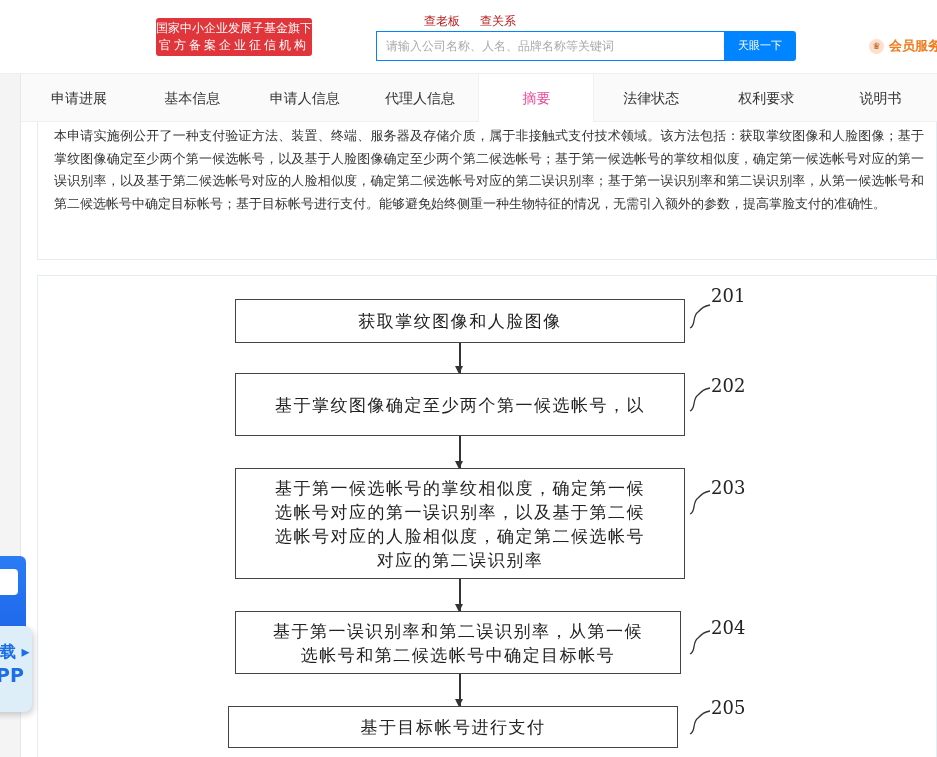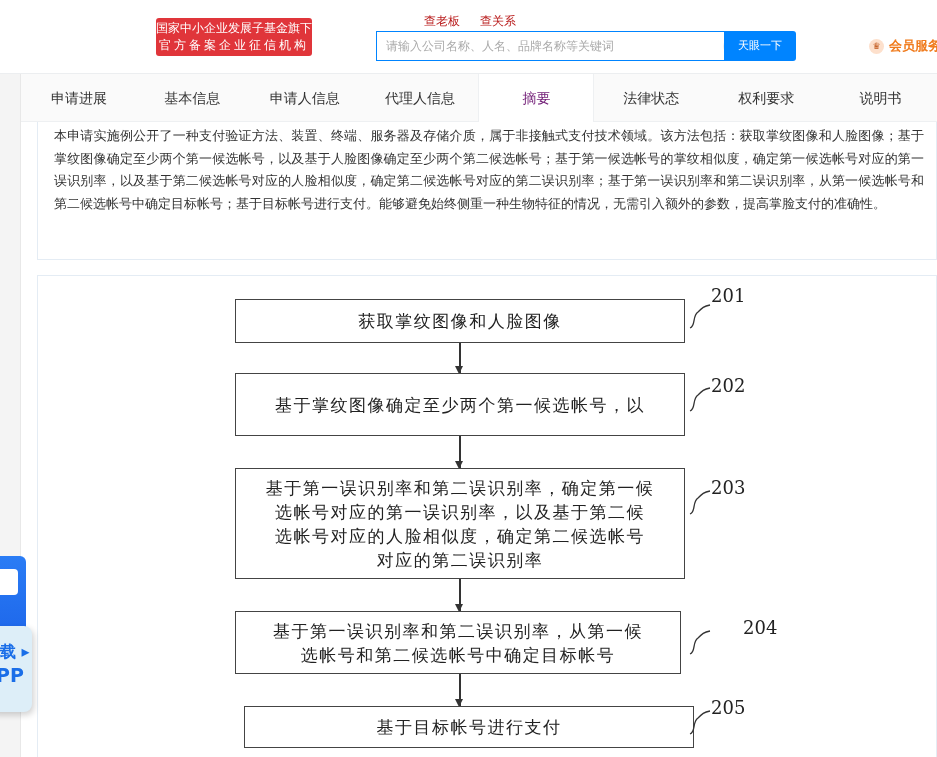--- a/index.html
+++ b/index.html
@@ -20,21 +20,21 @@
   .clear-btn { position: absolute; left: 346px; top: 7px; width: 14px; height: 14px; border-radius: 50%; background: #eee; color: #999; font-size: 10px; line-height: 14px; text-align: center; }
   .search-btn { position: absolute; left: 724px; top: 31px; width: 72px; height: 30px; background: #0084ff; color: #ffffff; font-size: 11px; text-align: center; line-height: 30px; border-radius: 0 3px 3px 0; }
   .vip { position: absolute; left: 869px; top: 37px; display: flex; align-items: center; white-space: nowrap; }
   .vip-icon { width: 15px; height: 15px; border-radius: 50%; background: #fde0cc; color: #c0571a; font-size: 9px; text-align: center; line-height: 15px; margin-right: 5px; }
   .vip-label { font-size: 13px; color: #f07c1e; font-weight: bold; }
 
   .leftbar { position: absolute; left: 0; top: 74px; width: 21px; height: 683px; background: #f4f4f4; border-right: 1px solid #e8e8e8; }
   .main { position: absolute; left: 21px; top: 74px; width: 916px; height: 683px; background: #fff; }
   .tabs { position: absolute; left: 0; top: 0; width: 916px; height: 48px; background: #fafafa; border-bottom: 1px solid #eef0f2; display: flex; }
   .tab { height: 48px; line-height: 48px; font-size: 14px; color: #333; text-align: center; }
-  .tab.active { background: #fff; color: #701a75; border-left: 1px solid #eef0f2; border-right: 1px solid #eef0f2; }
+  .tab.active { background: #fff; color: #ec4899; border-left: 1px solid #eef0f2; border-right: 1px solid #eef0f2; }
 
   .abstract-card { position: absolute; left: 16px; top: 48px; width: 900px; height: 138px; border: 1px solid #e4ecf4; border-top: none; }
   .abstract-text { position: absolute; left: 16px; top: 3px; width: 870px; font-size: 13px; line-height: 22.5px; color: #333; text-align: justify; }
   .figure-card { position: absolute; left: 16px; top: 201px; width: 900px; height: 500px; border: 1px solid #e4ecf4; }
 
   .fc { position: absolute; left: 0; top: 0; }
   .box { position: absolute; border: 1.5px solid #444; background: #fff; font-family: "DejaVu Serif", "Liberation Serif", serif; font-size: 17px; color: #222; text-align: center; display: flex; align-items: center; justify-content: center; line-height: 24px; letter-spacing: 1.5px; padding: 14px 8px; }
   .arrow { position: absolute; width: 1.5px; background: #333; }
   .arrow::after { content: ""; position: absolute; left: -4px; bottom: -1px; border-left: 4.5px solid transparent; border-right: 4.5px solid transparent; border-top: 8px solid #333; }
   .ref { position: absolute; font-family: "DejaVu Serif", "Liberation Serif", serif; font-size: 18px; color: #222; }
@@ -109,21 +109,21 @@
         </div>
       </div>
       <div class="arrow" style="left:421px;top:160px;height:32px;"></div>
       <svg class="squig" style="left:650px;top:107px;" viewBox="0 0 24 30">
           <path d="M2 28 C 8 26, 4 16, 10 12 C 14 8, 16 6, 22 5" stroke="#333" fill="none" stroke-width="1.3"></path>
         </svg>
       <span class="ref" style="left:673px;top:99px;">202</span>
 
       <div class="box" style="left:197px;top:192px;width:450px;height:111px;">
         <div>
-          <div>基于第一误识别率和第二误识别率，确定第一候</div>
+          <div>基于第一候选帐号的掌纹相似度，确定第一候</div>
           <div>选帐号对应的第一误识别率，以及基于第二候</div>
           <div>选帐号对应的人脸相似度，确定第二候选帐号</div>
           <div>对应的第二误识别率</div>
         </div>
       </div>
       <div class="arrow" style="left:421px;top:303px;height:32px;"></div>
       <svg class="squig" style="left:650px;top:210px;" viewBox="0 0 24 30">
           <path d="M2 28 C 8 26, 4 16, 10 12 C 14 8, 16 6, 22 5" stroke="#333" fill="none" stroke-width="1.3"></path>
         </svg>
       <span class="ref" style="left:673px;top:201px;">203</span>
@@ -131,23 +131,23 @@
       <div class="box" style="left:197px;top:335px;width:446px;height:63px;">
         <div>
           <div>基于第一误识别率和第二误识别率，从第一候</div>
           <div>选帐号和第二候选帐号中确定目标帐号</div>
         </div>
       </div>
       <div class="arrow" style="left:421px;top:398px;height:32px;"></div>
       <svg class="squig" style="left:650px;top:350px;" viewBox="0 0 24 30">
           <path d="M2 28 C 8 26, 4 16, 10 12 C 14 8, 16 6, 22 5" stroke="#333" fill="none" stroke-width="1.3"></path>
         </svg>
-      <span class="ref" style="left:673px;top:341px;margin-left:32px;">204</span>
+      <span class="ref" style="left:673px;top:341px;">204</span>
 
-      <div class="box" style="left:206px;top:430px;width:450px;height:42px;">
+      <div class="box" style="left:190px;top:430px;width:450px;height:42px;">
         <div>
             <div>基于目标帐号进行支付</div>
           </div>
       </div>
       <svg class="squig" style="left:650px;top:430px;" viewBox="0 0 24 30">
           <path d="M2 28 C 8 26, 4 16, 10 12 C 14 8, 16 6, 22 5" stroke="#333" fill="none" stroke-width="1.3"></path>
         </svg>
       <span class="ref" style="left:673px;top:421px;">205</span>
     </div>
   </div>

